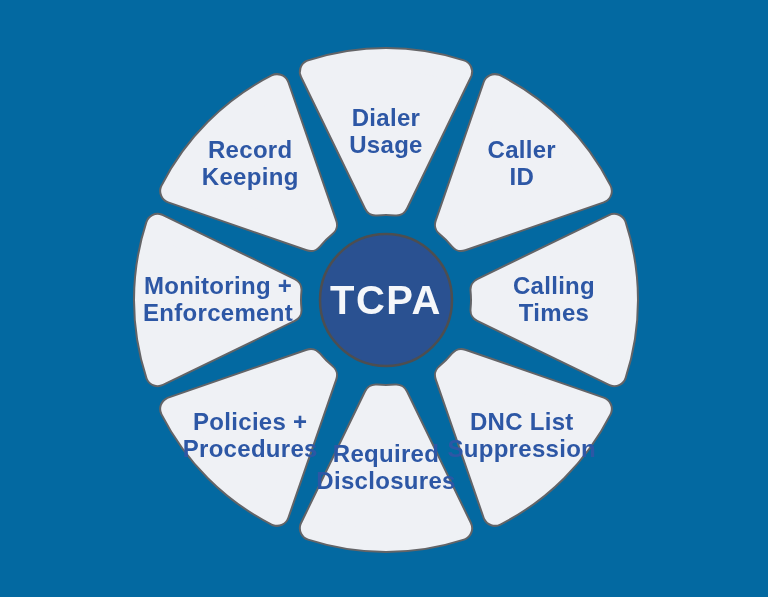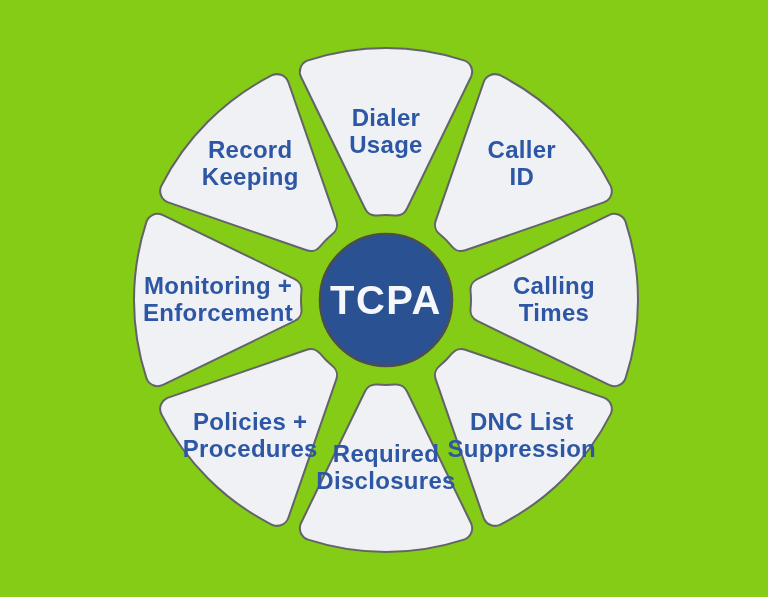--- a/index.html
+++ b/index.html
@@ -1,20 +1,20 @@
 <!DOCTYPE html>
 <html><head>
 <meta charset="utf-8">
 <style>
   html, body { margin: 0; padding: 0; background: #ffffff; }
   .stage {
     width: 768px;
     height: 597px;
     position: relative;
-    background: #84cc16;
+    background: #0369a1;
     overflow: hidden;
   }
   svg { display: block; }
   .seg-label {
     font-family: "Liberation Sans", sans-serif;
     font-size: 24px;
     font-weight: 600;
     letter-spacing: 0.3px;
   }
   .hub-label {

